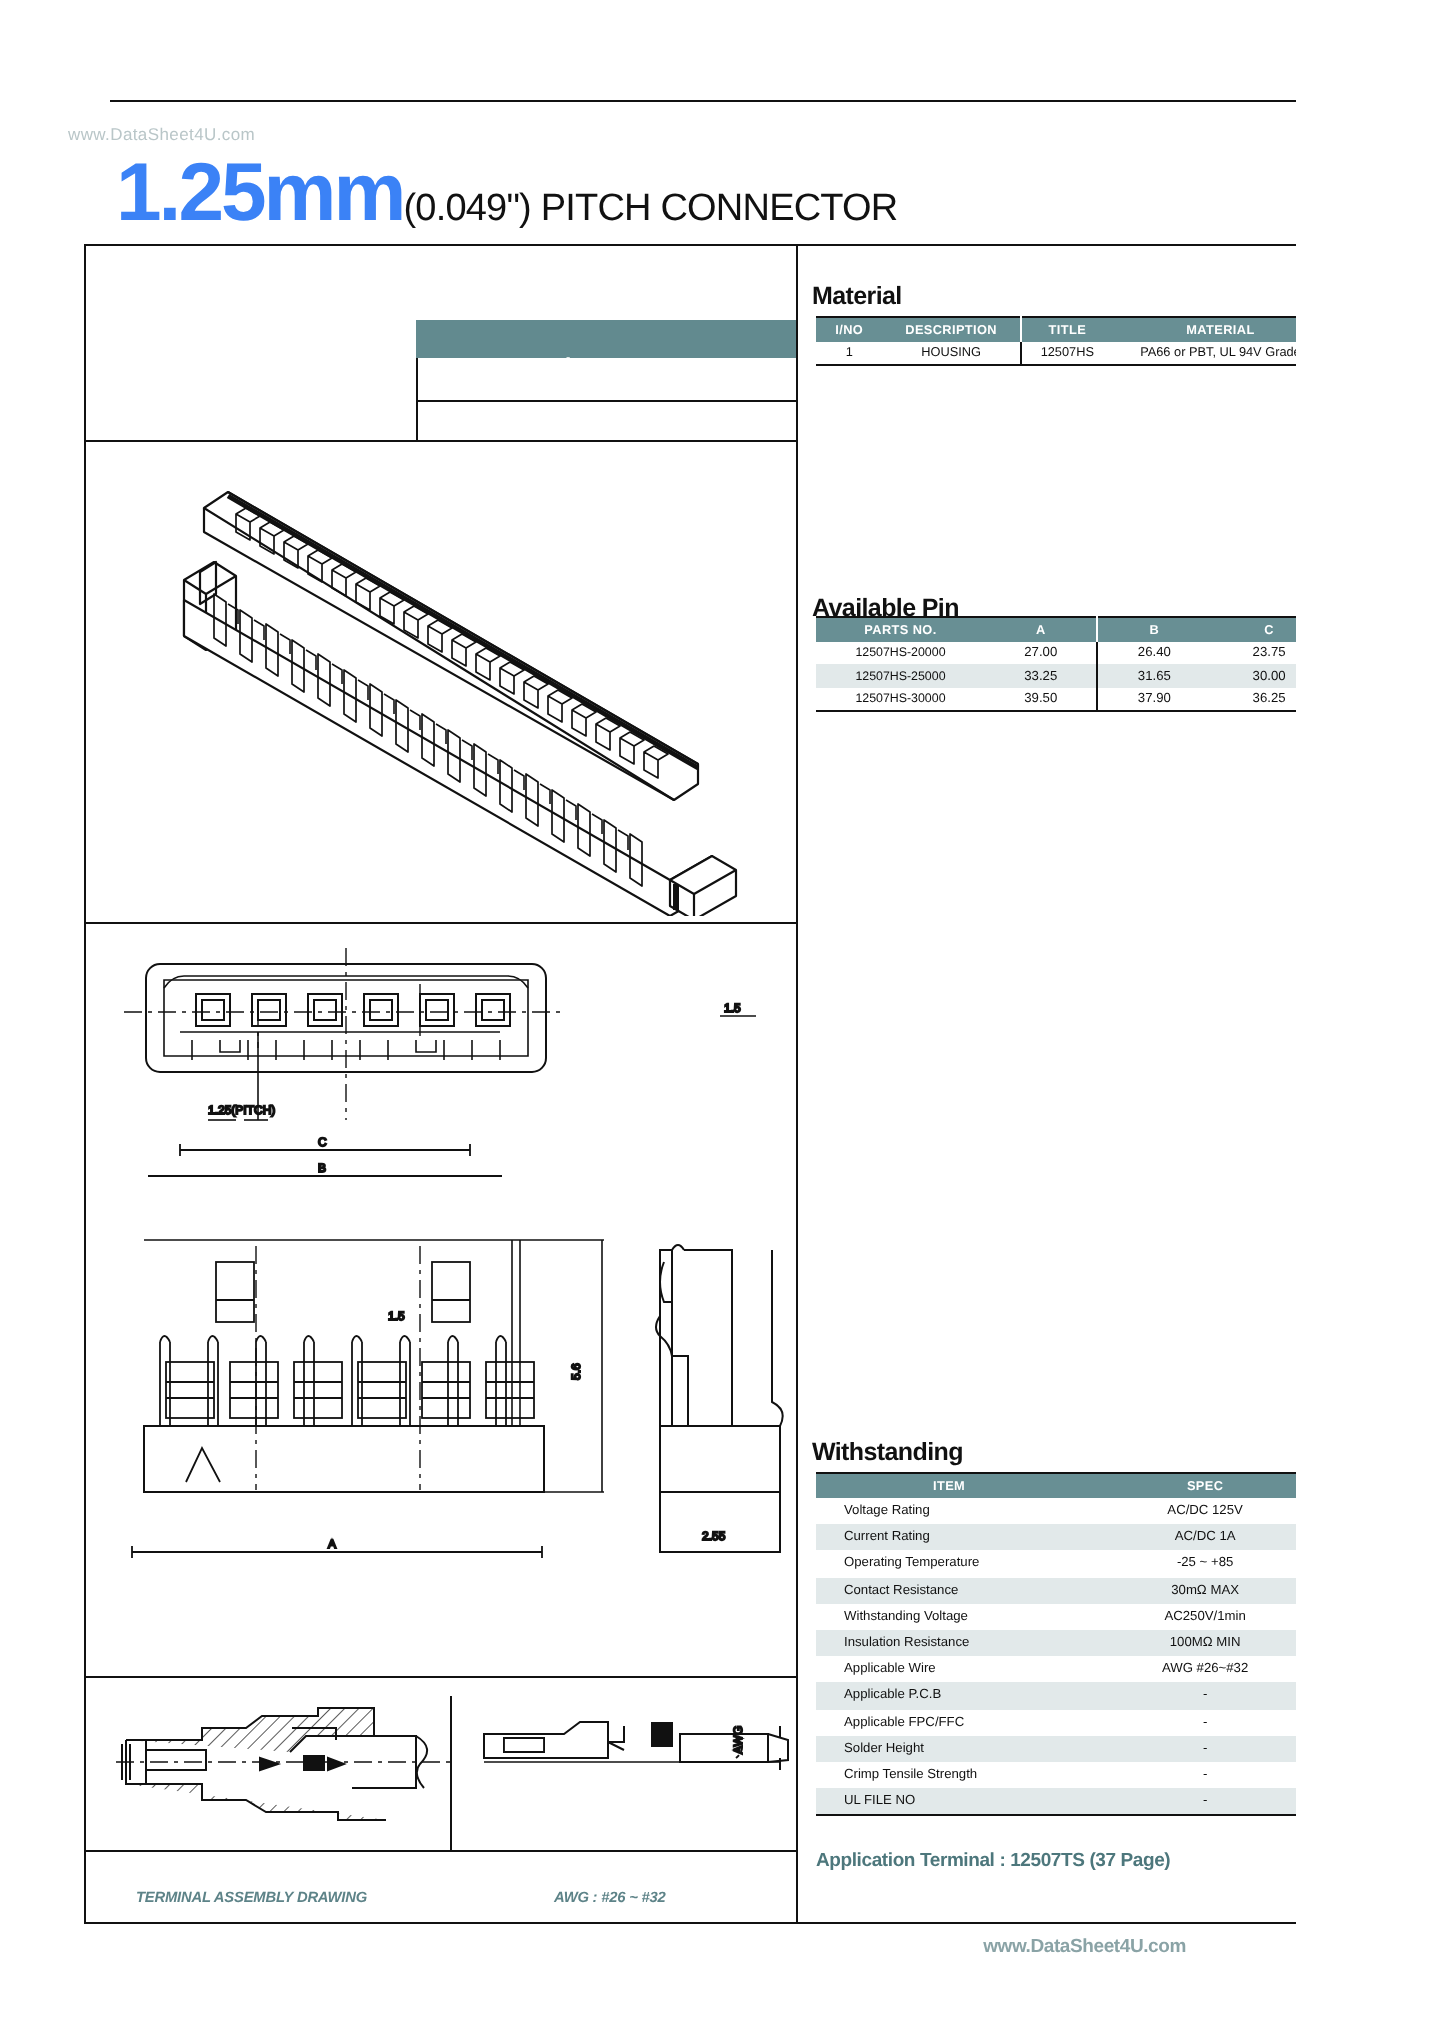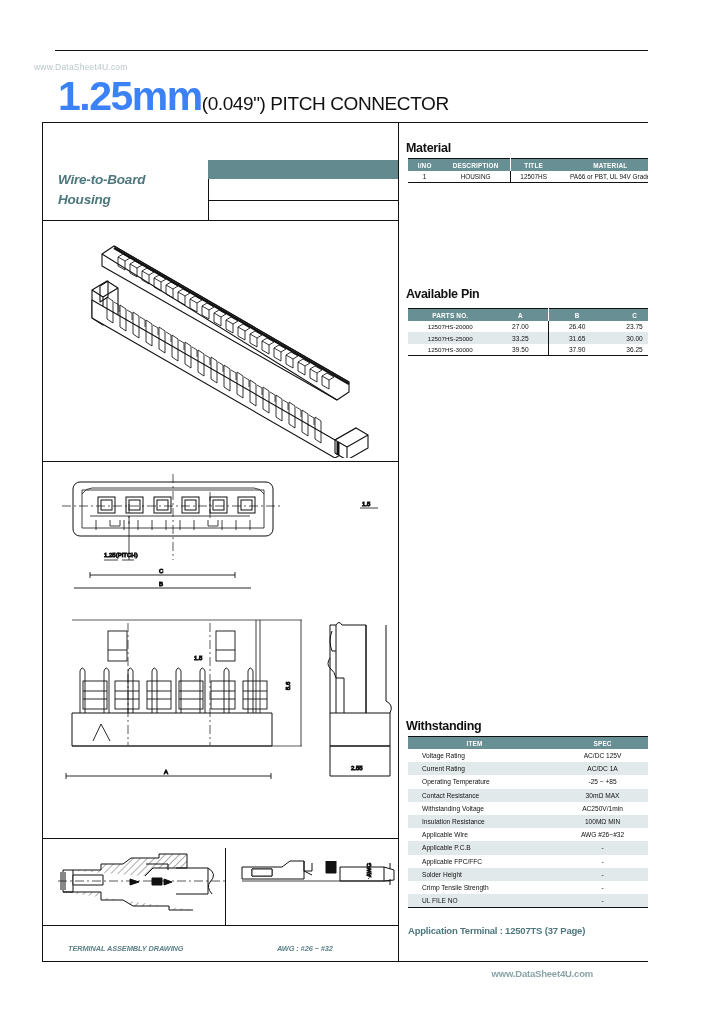--- a/index.html
+++ b/index.html
@@ -85,24 +85,20 @@
 
   <div class="l-edge"></div>
   <div class="v-divider"></div>
   <div class="rule-bottom"></div>
 
   <div class="h-sep" style="top:220px"></div>
   <div class="h-sep" style="top:461px"></div>
   <div class="h-sep" style="top:838px"></div>
   <div class="h-sep" style="top:925px"></div>
 
-  <div class="wtb">
-    <div>Wire-to-Board</div>
-    <div>Housing</div>
-  </div>
   <div class="series-v"></div>
   <div class="series-bar">
     <span>12507HS Series</span>
   </div>
   <div class="series-line"></div>
 
   <div class="dw" style="left:62px;top:232px;">
     <svg width="332" height="226" viewBox="0 0 332 226">
       <g fill="none" stroke="#111" stroke-width="1.1" stroke-linejoin="round">
 
@@ -424,21 +420,21 @@
     <tbody>
       <tr class="tbl-bot">
         <td>1</td>
         <td>HOUSING</td>
         <td class="vsep">12507HS</td>
         <td>PA66 or PBT, UL 94V Grade</td>
       </tr>
     </tbody>
   </table>
 
-  <div class="sec-h" style="left:406px;top:287px;">Available Pin</div>
+  <div class="sec-h" style="left:406px;top:297px;">Available Pin</div>
   <table class="dt" id="pin-table">
     <thead>
       <tr class="tbl-top">
         <th style="width:33%">PARTS NO.</th>
         <th style="width:22%">A</th>
         <th class="vsep" style="width:22%">B</th>
         <th style="width:23%">C</th>
       </tr>
     </thead>
     <tbody>

